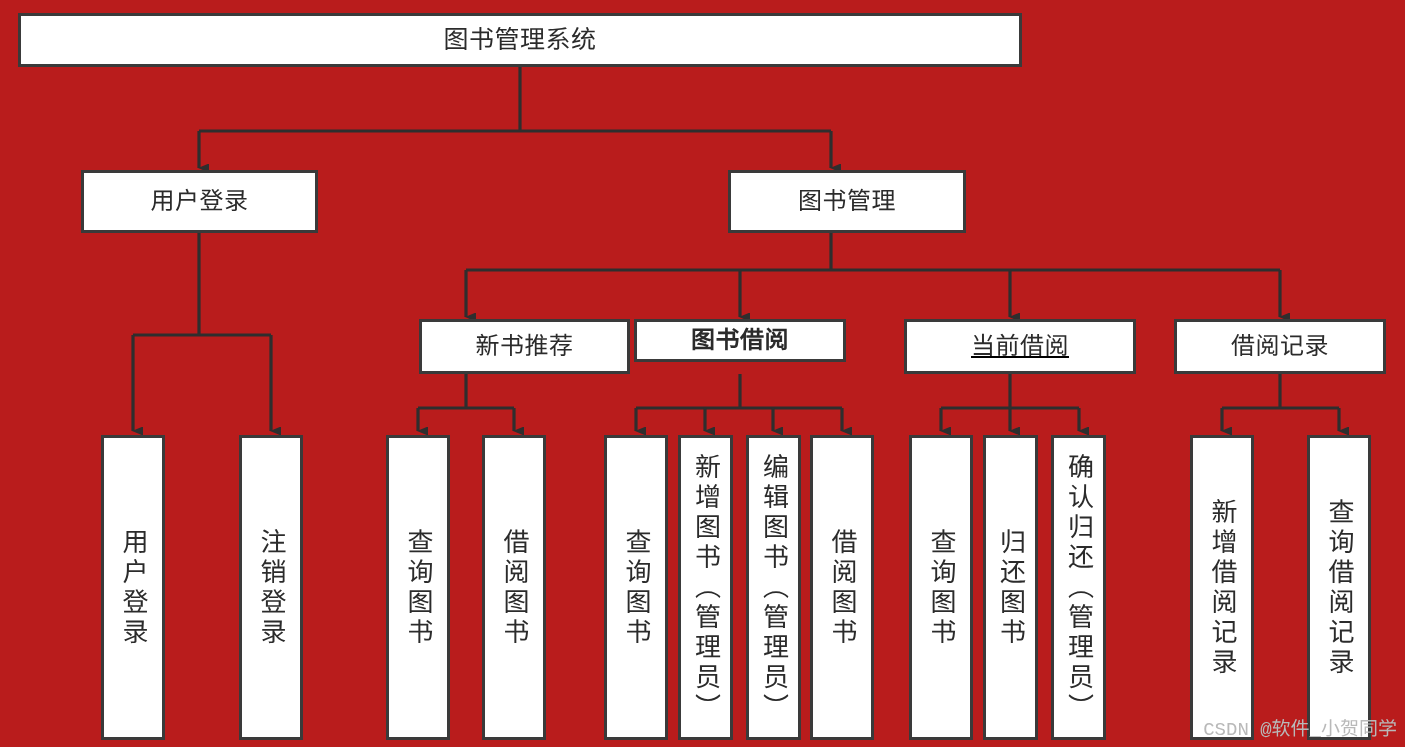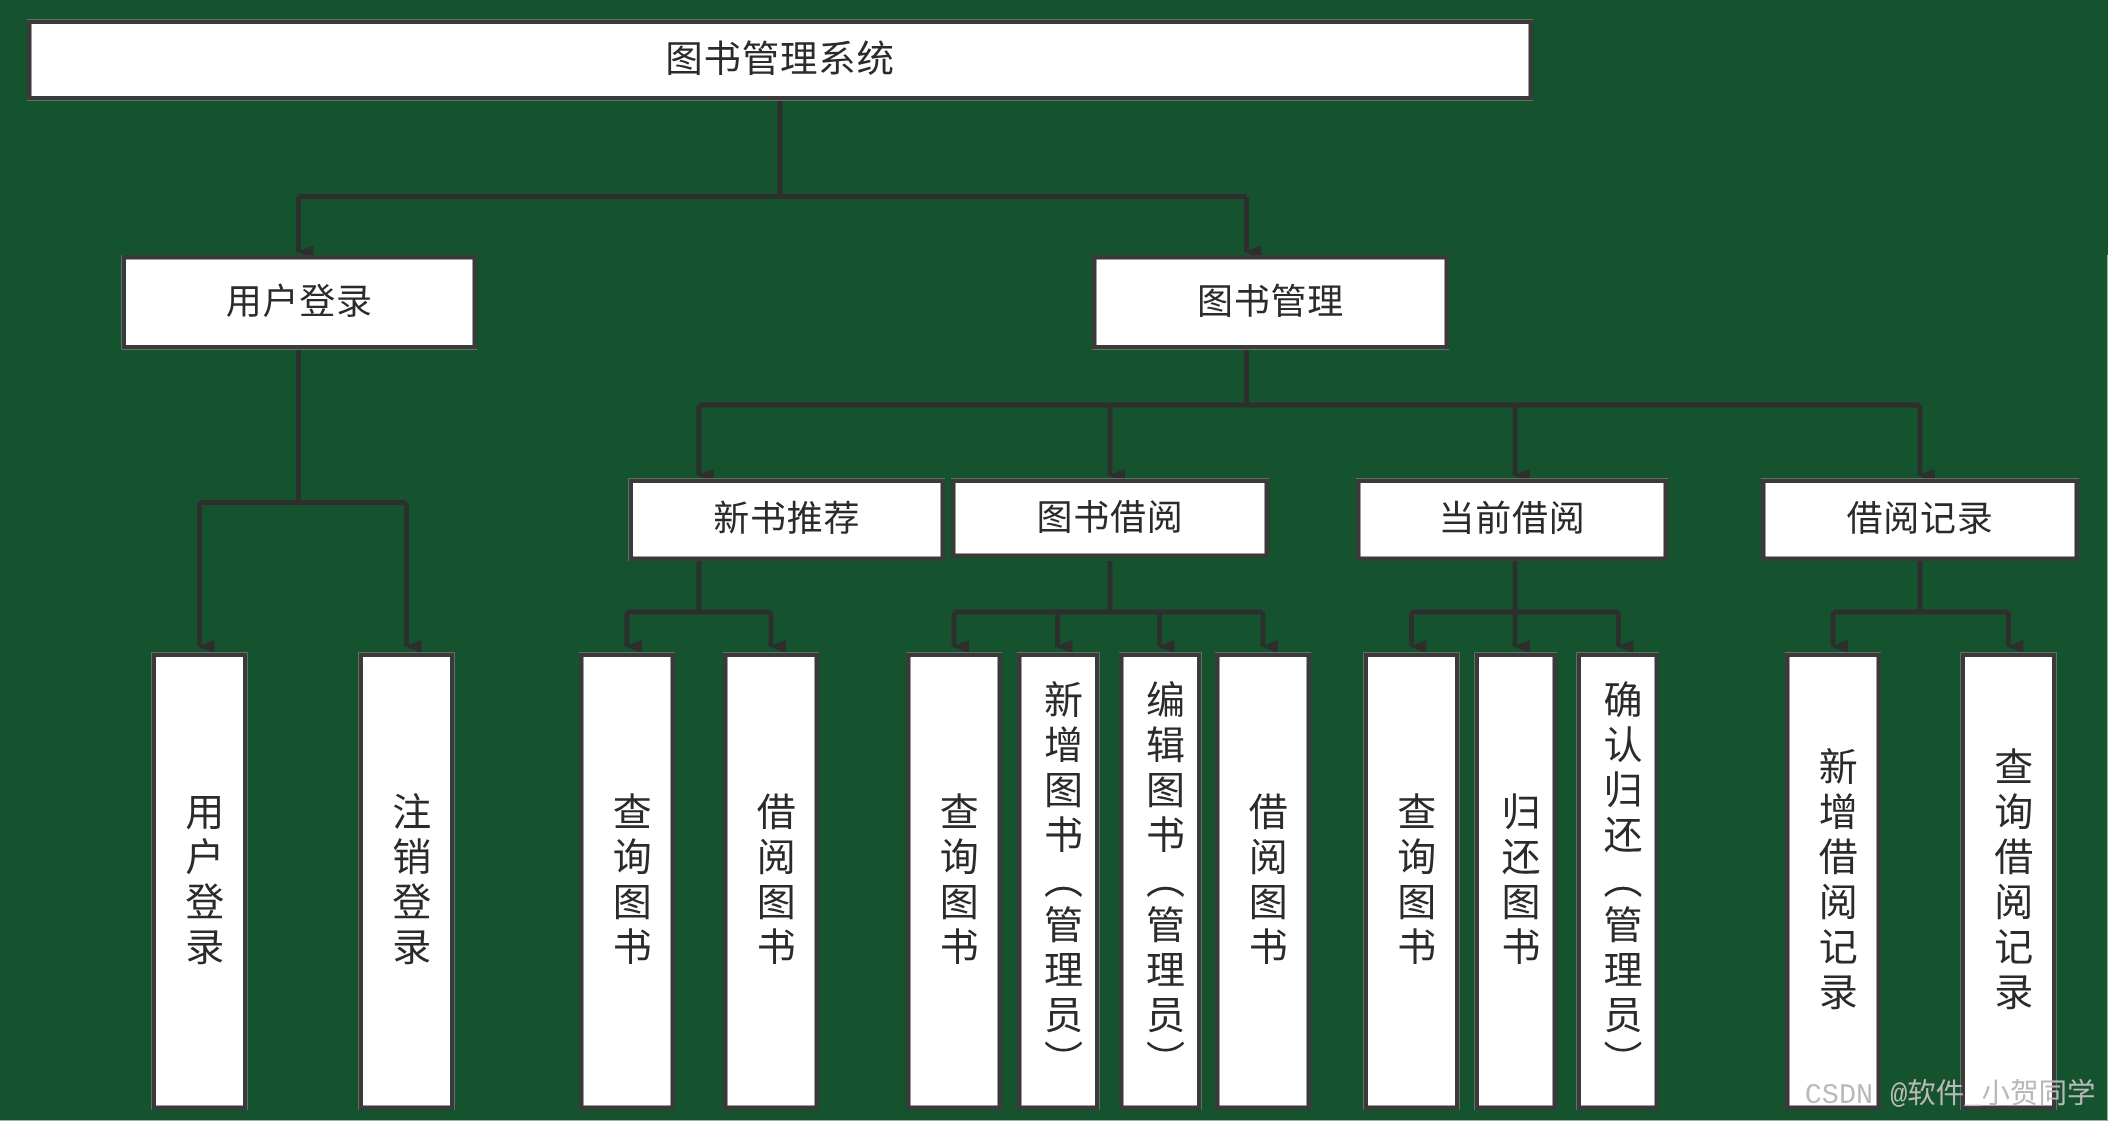--- a/index.html
+++ b/index.html
@@ -5,21 +5,21 @@
 <style>
   html, body {
     margin: 0;
     padding: 0;
     background: #ffffff;
   }
   #diagram-root {
     position: relative;
     width: 1405px;
     height: 747px;
-    background: #14532d;
+    background: #b91c1c;
     font-family: "DejaVu Sans", "Liberation Sans", sans-serif;
     overflow: hidden;
   }
   #edge-layer {
     position: absolute;
     left: 0;
     top: 0;
     width: 1405px;
     height: 747px;
     pointer-events: none;
@@ -130,24 +130,24 @@
   <div class="node tier-1" style="left:81px; top:170px; width:237px; height:63px;">
     <span class="node-label">用户登录</span>
   </div>
   <div class="node tier-1" style="left:712px; top:170px; width:238px; height:63px;margin-left:16px;">
     <span class="node-label">图书管理</span>
   </div>
 
   <div class="node tier-2" style="left:372px; top:319px; width:211px; height:55px;margin-left:47px;">
     <span class="node-label">新书推荐</span>
   </div>
-  <div class="node tier-2" style="left:634px; top:319px; width:212px; height:53px;">
+  <div class="node tier-2" style="left:634px; top:319px; width:212px; height:43px;font-weight:bold;">
     <span class="node-label">图书借阅</span>
   </div>
-  <div class="node tier-2" style="left:904px; top:319px; width:208px; height:55px;">
+  <div class="node tier-2" style="left:904px; top:319px; width:232px; height:55px;text-decoration:underline;">
     <span class="node-label">当前借阅</span>
   </div>
   <div class="node tier-2" style="left:1174px; top:319px; width:212px; height:55px;">
     <span class="node-label">借阅记录</span>
   </div>
 
   <div class="node leaf" style="left:101px; top:435px; width:64px; height:305px;">
     <span class="node-label">用户登录</span>
   </div>
   <div class="node leaf" style="left:239px; top:435px; width:64px; height:305px;">

